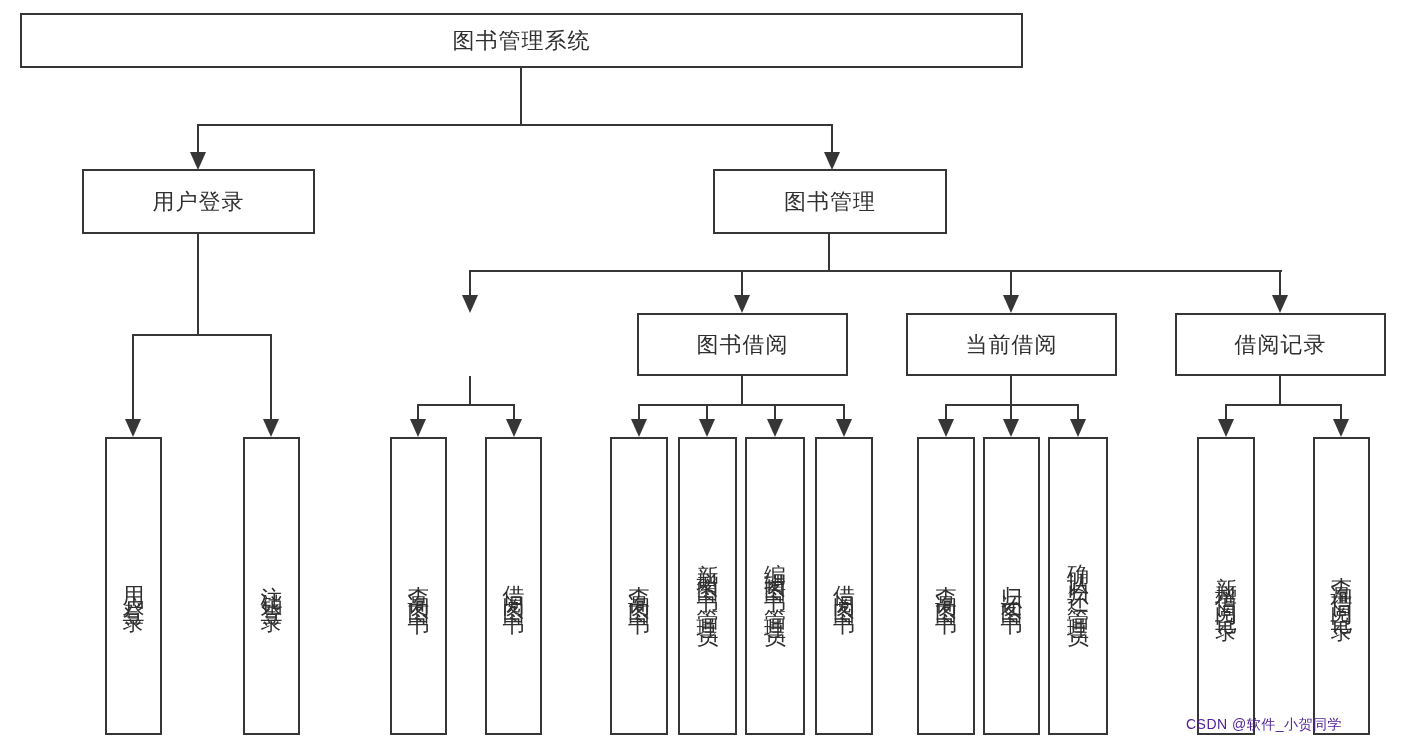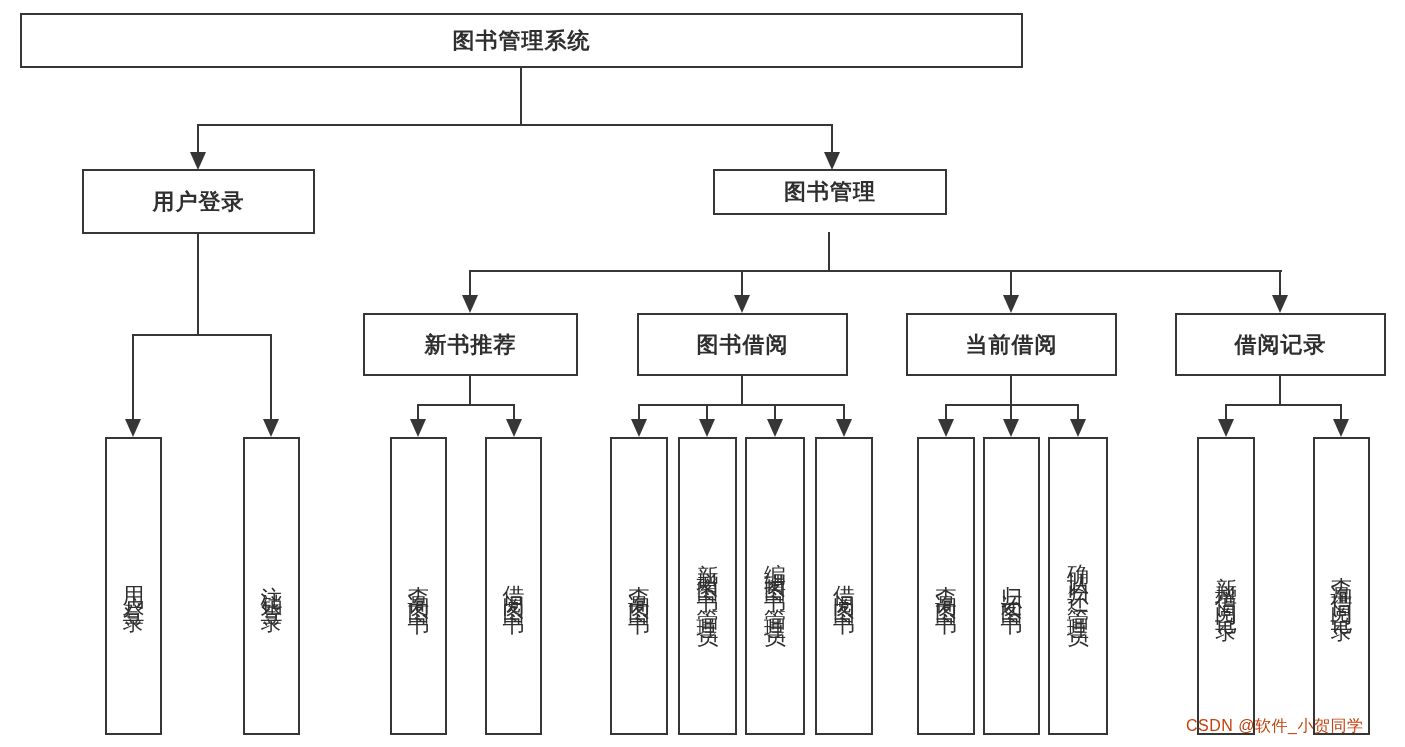--- a/index.html
+++ b/index.html
@@ -20,21 +20,20 @@
     box-sizing: border-box;
     background: #ffffff;
     border: 2px solid #363636;
     display: flex;
     align-items: center;
     justify-content: center;
     color: #2f2f2f;
     font-size: 22px;
     letter-spacing: 1px;
     white-space: nowrap;
-    font-weight: bold;
   }
   .vbox {
     position: absolute;
     box-sizing: border-box;
     background: #ffffff;
     border: 2px solid #363636;
     display: flex;
     align-items: center;
     justify-content: center;
     color: #2f2f2f;
@@ -62,22 +61,22 @@
     width: 0;
     height: 0;
     border-left: 8px solid transparent;
     border-right: 8px solid transparent;
     border-top: 18px solid #363636;
   }
   .watermark {
     position: absolute;
     left: 1186px;
     top: 716px;
-    font-size: 16px;
-    color: #c2410c;
+    font-size: 14px;
+    color: #4c1d95;
     letter-spacing: 0.5px;
     z-index: 10;
     white-space: nowrap;
   }
 </style>
 </head>
 <body>
 
 <div id="canvas">
 
@@ -88,21 +87,21 @@
   <div class="vline" style="left:520px; top:68px; height:58px;"></div>
   <div class="hline" style="left:197px; top:124px; width:636px;"></div>
   <div class="vline" style="left:197px; top:124px; height:30px;"></div>
   <div class="arrow" style="left:190px; top:152px;"></div>
   <div class="vline" style="left:831px; top:124px; height:30px;"></div>
   <div class="arrow" style="left:824px; top:152px;"></div>
 
   <div class="box" style="left:82px; top:169px; width:233px; height:65px;">
     <span>用户登录</span>
   </div>
-  <div class="box" style="left:713px; top:169px; width:234px; height:46px;">
+  <div class="box" style="left:713px; top:169px; width:234px; height:65px;">
     <span>图书管理</span>
   </div>
 
   <div class="vline" style="left:197px; top:232px; height:104px;"></div>
   <div class="hline" style="left:132px; top:334px; width:140px;"></div>
   <div class="vline" style="left:132px; top:334px; height:86px;"></div>
   <div class="arrow" style="left:125px; top:419px;"></div>
   <div class="vline" style="left:270px; top:334px; height:86px;"></div>
   <div class="arrow" style="left:263px; top:419px;"></div>
 
@@ -110,23 +109,20 @@
   <div class="hline" style="left:469px; top:270px; width:813px;"></div>
   <div class="vline" style="left:469px; top:270px; height:27px;"></div>
   <div class="arrow" style="left:462px; top:295px;"></div>
   <div class="vline" style="left:741px; top:270px; height:27px;"></div>
   <div class="arrow" style="left:734px; top:295px;"></div>
   <div class="vline" style="left:1010px; top:270px; height:27px;"></div>
   <div class="arrow" style="left:1003px; top:295px;"></div>
   <div class="vline" style="left:1279px; top:270px; height:27px;"></div>
   <div class="arrow" style="left:1272px; top:295px;"></div>
 
-  <div class="box" style="left:363px; top:313px; width:215px; height:63px;">
-    <span>新书推荐</span>
-  </div>
   <div class="box" style="left:906px; top:313px; width:211px; height:63px;">
     <span>当前借阅</span>
   </div>
   <div class="box" style="left:637px; top:313px; width:211px; height:63px;">
     <span>图书借阅</span>
   </div>
   <div class="box" style="left:1175px; top:313px; width:211px; height:63px;">
     <span>借阅记录</span>
   </div>
 

